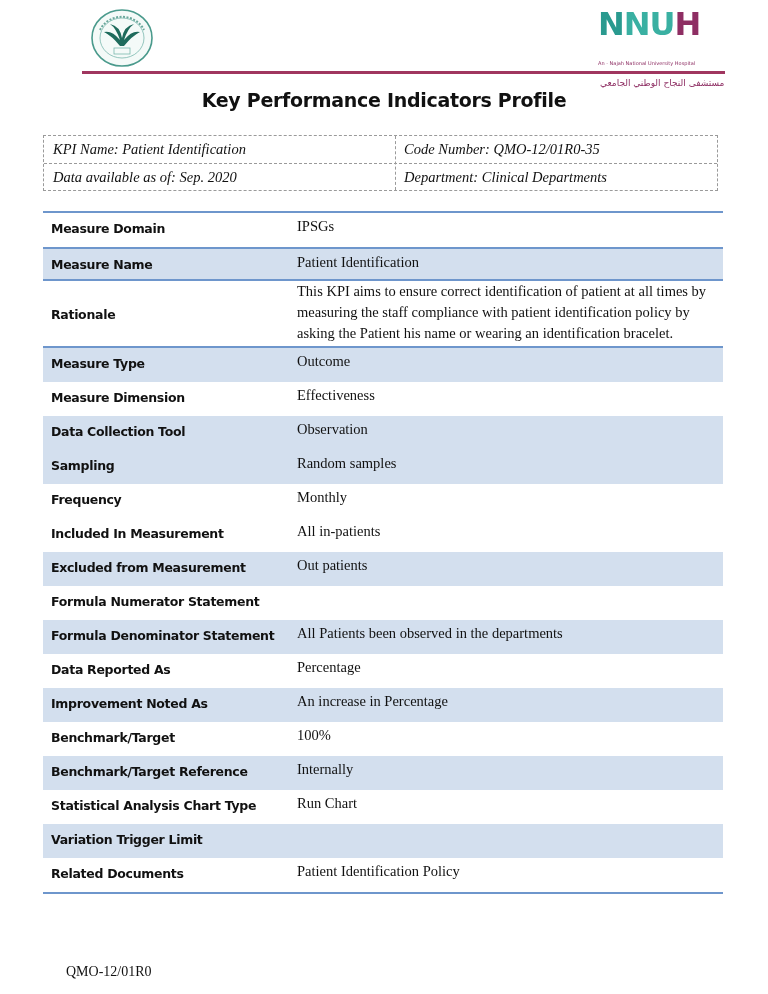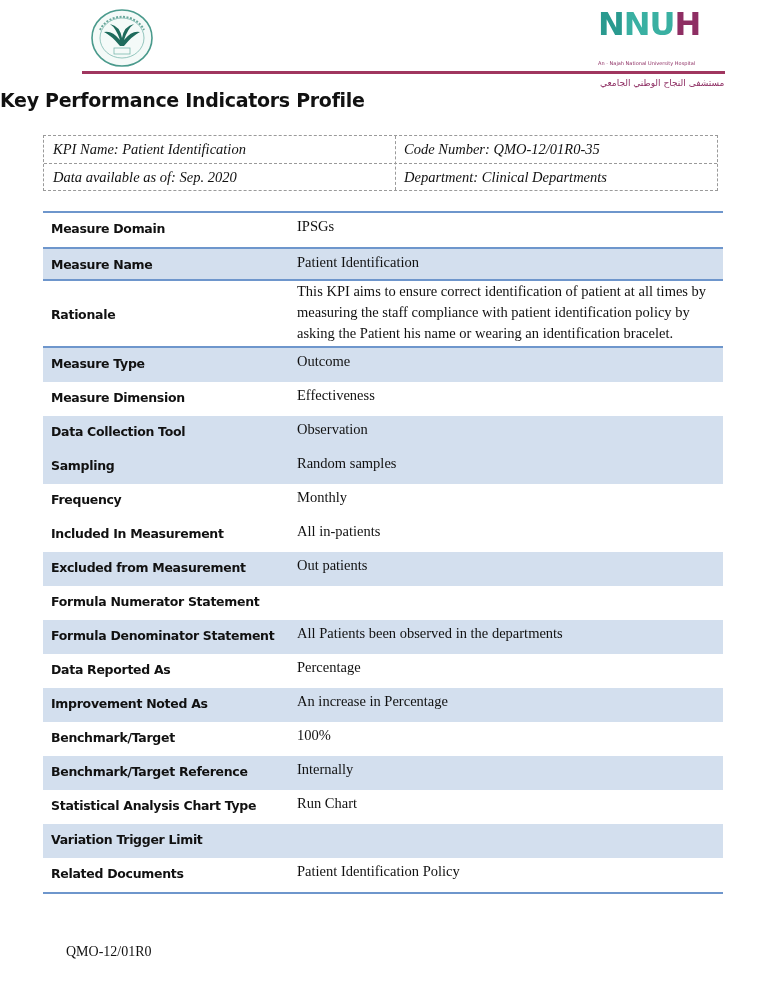--- a/index.html
+++ b/index.html
@@ -10,42 +10,42 @@
   .hospital-title { position: absolute; left: 205px; top: 26px; font-family: "DejaVu Sans", sans-serif; font-weight: bold; font-size: 19px; color: #0f4a46; letter-spacing: -0.3px; white-space: nowrap; }
   .logo-right { position: absolute; left: 594px; top: 4px; width: 120px; height: 66px; }
   .logo-right .mark { position: absolute; left: 4px; top: 0; font-family: "DejaVu Sans", sans-serif; font-weight: bold; font-size: 32px; letter-spacing: -1px; line-height: 40px; }
   .logo-right .mark .n1 { color: #2a9a8f; }
   .logo-right .mark .rest { color: #3ab0a2; }
   .logo-right .mark .h { color: #8e2e63; }
   .logo-right .arabic { position: absolute; left: 6px; top: 41px; font-size: 9px; font-family: "DejaVu Sans", sans-serif; color: #8e2e63; white-space: nowrap; margin-top: 33px; }
   .logo-right .eng { position: absolute; left: 4px; top: 56px; font-size: 5px; font-family: "DejaVu Sans", sans-serif; color: #8e2e63; white-space: nowrap; }
   .header-rule { position: absolute; left: 82px; top: 71px; width: 643px; height: 3px; background: #a0365f; }
 
-  .page-title { position: absolute; left: 0; width: 768px; top: 89px; text-align: left; font-family: "DejaVu Sans", sans-serif; font-weight: bold; font-size: 19px; color: #111; letter-spacing: -0.3px; }
+  .page-title { position: absolute; left: 0; width: 768px; top: 89px; text-align: center; font-family: "DejaVu Sans", sans-serif; font-weight: bold; font-size: 19px; color: #111; letter-spacing: -0.3px; }
 
   .info-table { position: absolute; left: 43px; top: 135px; width: 675px; height: 56px; border: 1px dashed #9a9a9a; box-sizing: border-box; font-style: italic; }
   .info-row { position: absolute; left: 0; width: 100%; height: 28px; }
   .info-row.r1 { top: 0; border-bottom: 1px dashed #9a9a9a; box-sizing: border-box; }
   .info-row.r2 { top: 28px; }
   .info-divider { position: absolute; left: 351px; top: 0; width: 0; height: 100%; border-left: 1px dashed #9a9a9a; }
   .info-cell { position: absolute; top: 5px; font-size: 14.5px; white-space: nowrap; }
   .info-cell.left { left: 9px; }
   .info-cell.right { left: 360px; }
 
   .kpi-table { position: absolute; left: 43px; top: 211px; width: 680px; border-top: 2px solid #6e96cc; border-bottom: 2px solid #6e96cc; }
   .kpi-row { position: relative; width: 100%; height: 34px; box-sizing: border-box; }
   .kpi-row.shaded { background: #d3dfee; }
   .kpi-row.bordered { border-bottom: 2px solid #6e96cc; }
   .kpi-row.tall { height: 67px; }
   .kpi-label { position: absolute; left: 8px; top: 8px; font-family: "DejaVu Sans", sans-serif; font-weight: bold; font-size: 12.5px; color: #111; white-space: nowrap; letter-spacing: -0.3px; }
   .kpi-row.tall .kpi-label { top: 26px; }
   .kpi-value { position: absolute; left: 254px; top: 4px; font-size: 14.5px; color: #111; white-space: nowrap; line-height: 19px; }
   .kpi-row.tall .kpi-value { white-space: normal; width: 420px; top: 0; line-height: 21px; }
 
-  .footer-code { position: absolute; left: 66px; top: 944px; font-size: 14px; color: #111; }
+  .footer-code { position: absolute; left: 66px; top: 964px; font-size: 14px; color: #111; }
 </style>
 </head>
 <body>
 
 <div class="header">
   <div class="logo-left">
     <svg width="64" height="60" viewBox="0 0 64 60">
       <ellipse cx="32" cy="30" rx="30" ry="28" fill="#f4faf8" stroke="#4a9a8c" stroke-width="1.6"></ellipse>
       <ellipse cx="32" cy="30" rx="22" ry="20" fill="none" stroke="#7ab8ad" stroke-width="0.8"></ellipse>
       <path d="M14 24 Q22 22 30 32 Q26 20 20 16 Q30 18 32 30 Q34 18 44 16 Q38 20 34 32 Q42 22 50 24 Q42 28 34 38 L30 38 Q22 28 14 24 Z" fill="#1e6b5c"></path>

